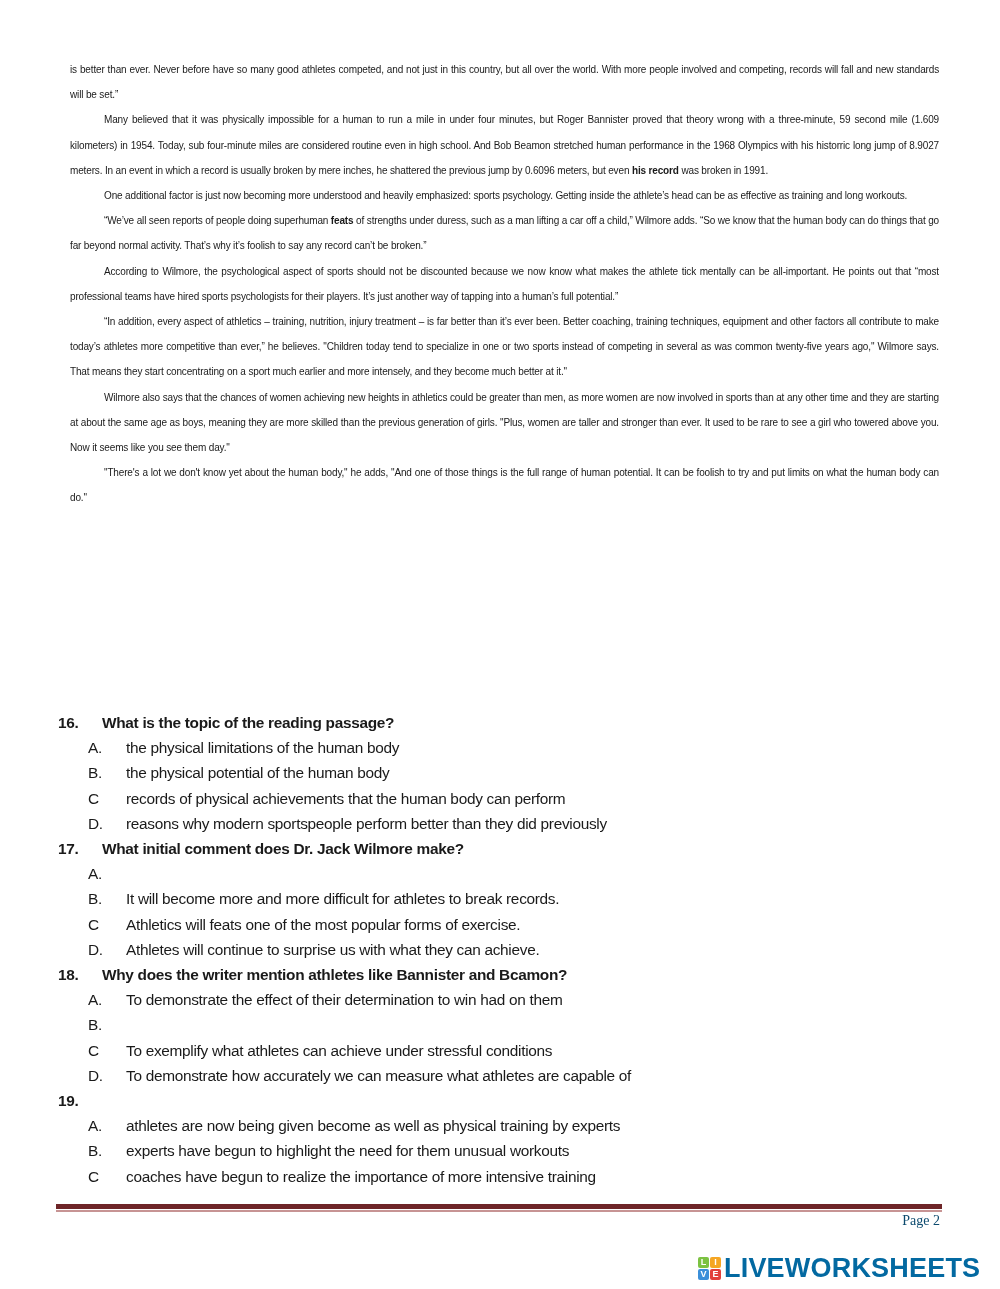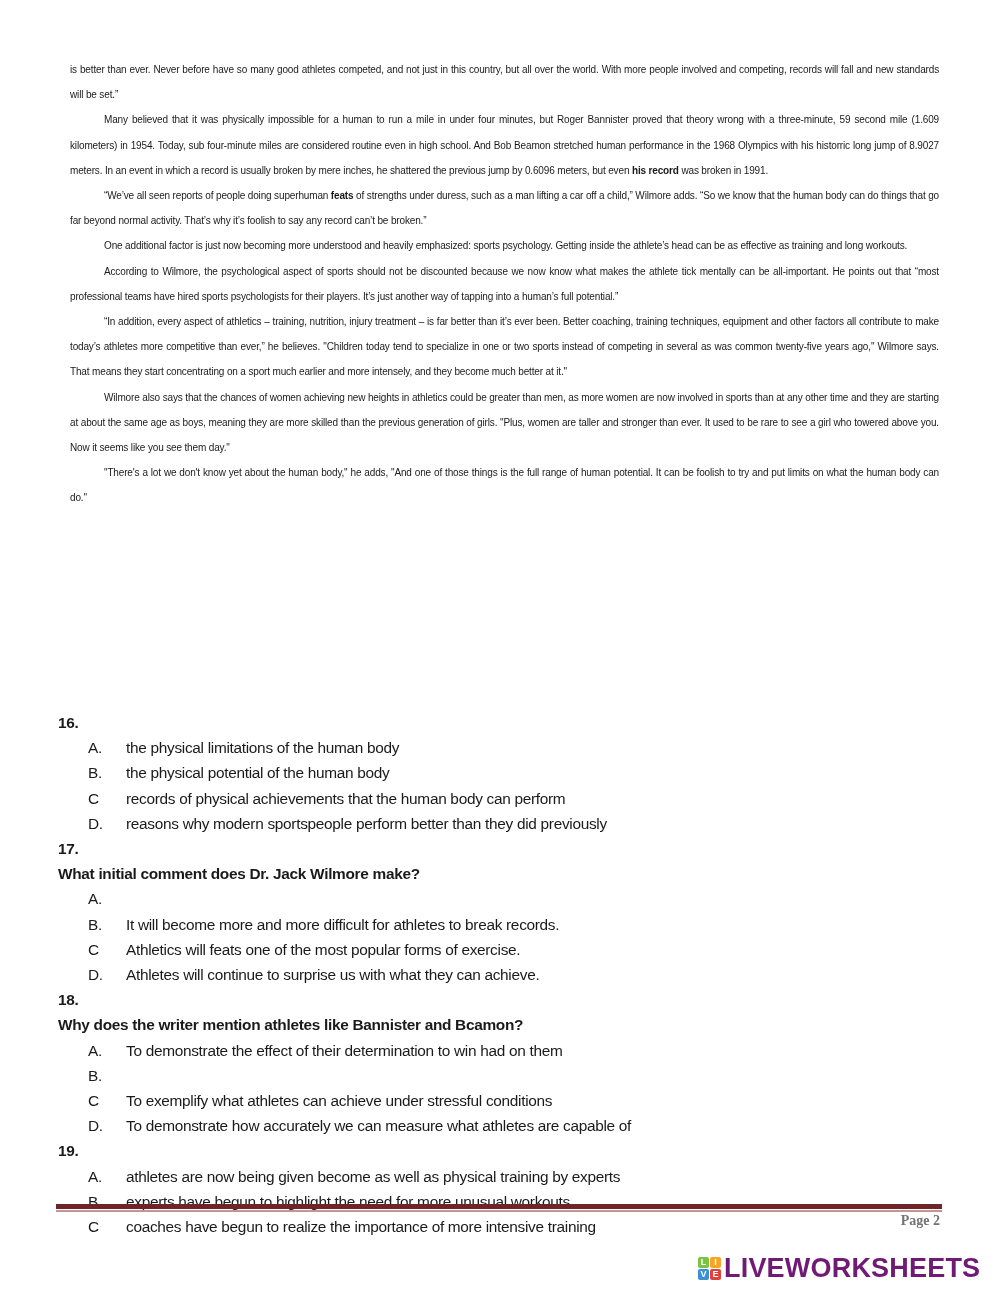--- a/index.html
+++ b/index.html
@@ -37,21 +37,20 @@
       left: 58px;
       top: 710px;
       width: 900px;
       font-size: 15.4px;
       line-height: 25.2px;
       letter-spacing: -0.3px;
     }
     .question {
       display: flex;
       font-weight: bold;
-      flex-direction: column;
     }
     .q-num {
       width: 44px;
       flex: none;
     }
     .option {
       display: flex;
       padding-left: 30px;
     }
     .opt-letter {
@@ -81,22 +80,21 @@
       height: 2px;
       margin-top: 1px;
       background: #c79494;
     }
     .page-num {
       position: absolute;
       right: 60px;
       top: 1213px;
       font-family: "Liberation Serif", "DejaVu Serif", serif;
       font-size: 14px;
-      color: #737373;
-      font-weight: bold;
+      color: #0c4a6e;
     }
     .logo {
       position: absolute;
       left: 698px;
       top: 1252px;
       height: 32px;
       display: flex;
       align-items: center;
     }
     .logo-grid {
@@ -124,31 +122,32 @@
       letter-spacing: 0.2px;
       color: #1d3f74;
     }
   </style>
 </head>
 <body>
 
 <div class="passage" id="passage">
     <p class="para noindent"><span>is better than ever. Never before have so many good athletes competed, and not just in this country, but all over the world. With more people involved and competing, records will fall and new standards will be set.”</span></p>
     <p class="para"><span>Many believed that it was physically impossible for a human to run a mile in under four minutes, but Roger Bannister proved that theory wrong with a three-minute, 59 second mile (1.609 kilometers) in 1954. Today, sub four-minute miles are considered routine even in high school. And Bob Beamon stretched human performance in the 1968 Olympics with his historric long jump of 8.9027 meters. In an event in which a record is usually broken by mere inches, he shattered the previous jump by 0.6096 meters, but even </span><b>his record</b><span> was broken in 1991.</span></p>
+    <p class="para"><span>One additional factor is just now becoming more understood and heavily emphasized: sports psychology. Getting inside the athlete’s head can be as effective as training and long workouts.</span></p>
     <p class="para"><span>“We’ve all seen reports of people doing superhuman </span><b>feats</b><span> of strengths under duress, such as a man lifting a car off a child,” Wilmore adds. “So we know that the human body can do things that go far beyond normal activity. That’s why it’s foolish to say any record can’t be broken.”</span></p>
-    <p class="para"><span>One additional factor is just now becoming more understood and heavily emphasized: sports psychology. Getting inside the athlete’s head can be as effective as training and long workouts.</span></p>
     <p class="para"><span>According to Wilmore, the psychological aspect of sports should not be discounted because we now know what makes the athlete tick mentally can be all-important. He points out that “most professional teams have hired sports psychologists for their players. It’s just another way of tapping into a human’s full potential.”</span></p>
     <p class="para"><span>“In addition, every aspect of athletics – training, nutrition, injury treatment – is far better than it’s ever been. Better coaching, training techniques, equipment and other factors all contribute to make today’s athletes more competitive than ever,” he believes. "Children today tend to specialize in one or two sports instead of competing in several as was common twenty-five years ago," Wilmore says. That means they start concentrating on a sport much earlier and more intensely, and they become much better at it."</span></p>
     <p class="para"><span>Wilmore also says that the chances of women achieving new heights in athletics could be greater than men, as more women are now involved in sports than at any other time and they are starting at about the same age as boys, meaning they are more skilled than the previous generation of girls. "Plus, women are taller and stronger than ever. It used to be rare to see a girl who towered above you. Now it seems like you see them day."</span></p>
     <p class="para"><span>"There's a lot we don't know yet about the human body," he adds, "And one of those things is the full range of human potential. It can be foolish to try and put limits on what the human body can do."</span></p>
   </div>
 
 <div class="questions" id="questions">
     <div class="question">
       <span class="q-num">16.</span>
+      <span><span>What is the topic of the reading passage?</span></span>
     </div>
     <div class="option">
       <span class="opt-letter">A.</span>
       <span>the physical limitations of the human body</span>
     </div>
     <div class="option">
       <span class="opt-letter">B.</span>
       <span>the physical potential of the human body</span>
     </div>
     <div class="option">
@@ -199,35 +198,35 @@
     </div>
     <div class="question">
       <span class="q-num">19.</span>
     </div>
     <div class="option">
       <span class="opt-letter">A.</span>
       <span>athletes are now being given become as well as physical training by experts</span>
     </div>
     <div class="option">
       <span class="opt-letter">B.</span>
-      <span>experts have begun to highlight the need for more unusual workouts</span>
+      <span>experts have begun to highlight the need for them unusual workouts</span>
     </div>
     <div class="option">
       <span class="opt-letter">C</span>
       <span>coaches have begun to realize the importance of more intensive training</span>
     </div>
   </div>
 
 <div class="footer-rule">
   <div class="bar-dark"></div>
   <div class="bar-light"></div>
 </div>
 <div class="page-num">Page  2</div>
 
 <div class="logo">
   <div class="logo-grid" id="logo-grid">
       <span style="background: rgb(124, 194, 66);">L</span>
       <span style="background: rgb(245, 166, 35);">I</span>
       <span style="background: rgb(59, 143, 217);">V</span>
       <span style="background: rgb(226, 64, 59);">E</span>
     </div>
-  <span class="logo-text" style="color: #701a75;">LIVEWORKSHEETS</span>
+  <span class="logo-text" style="color: #0369a1;">LIVEWORKSHEETS</span>
 </div>
 
 </body></html>

